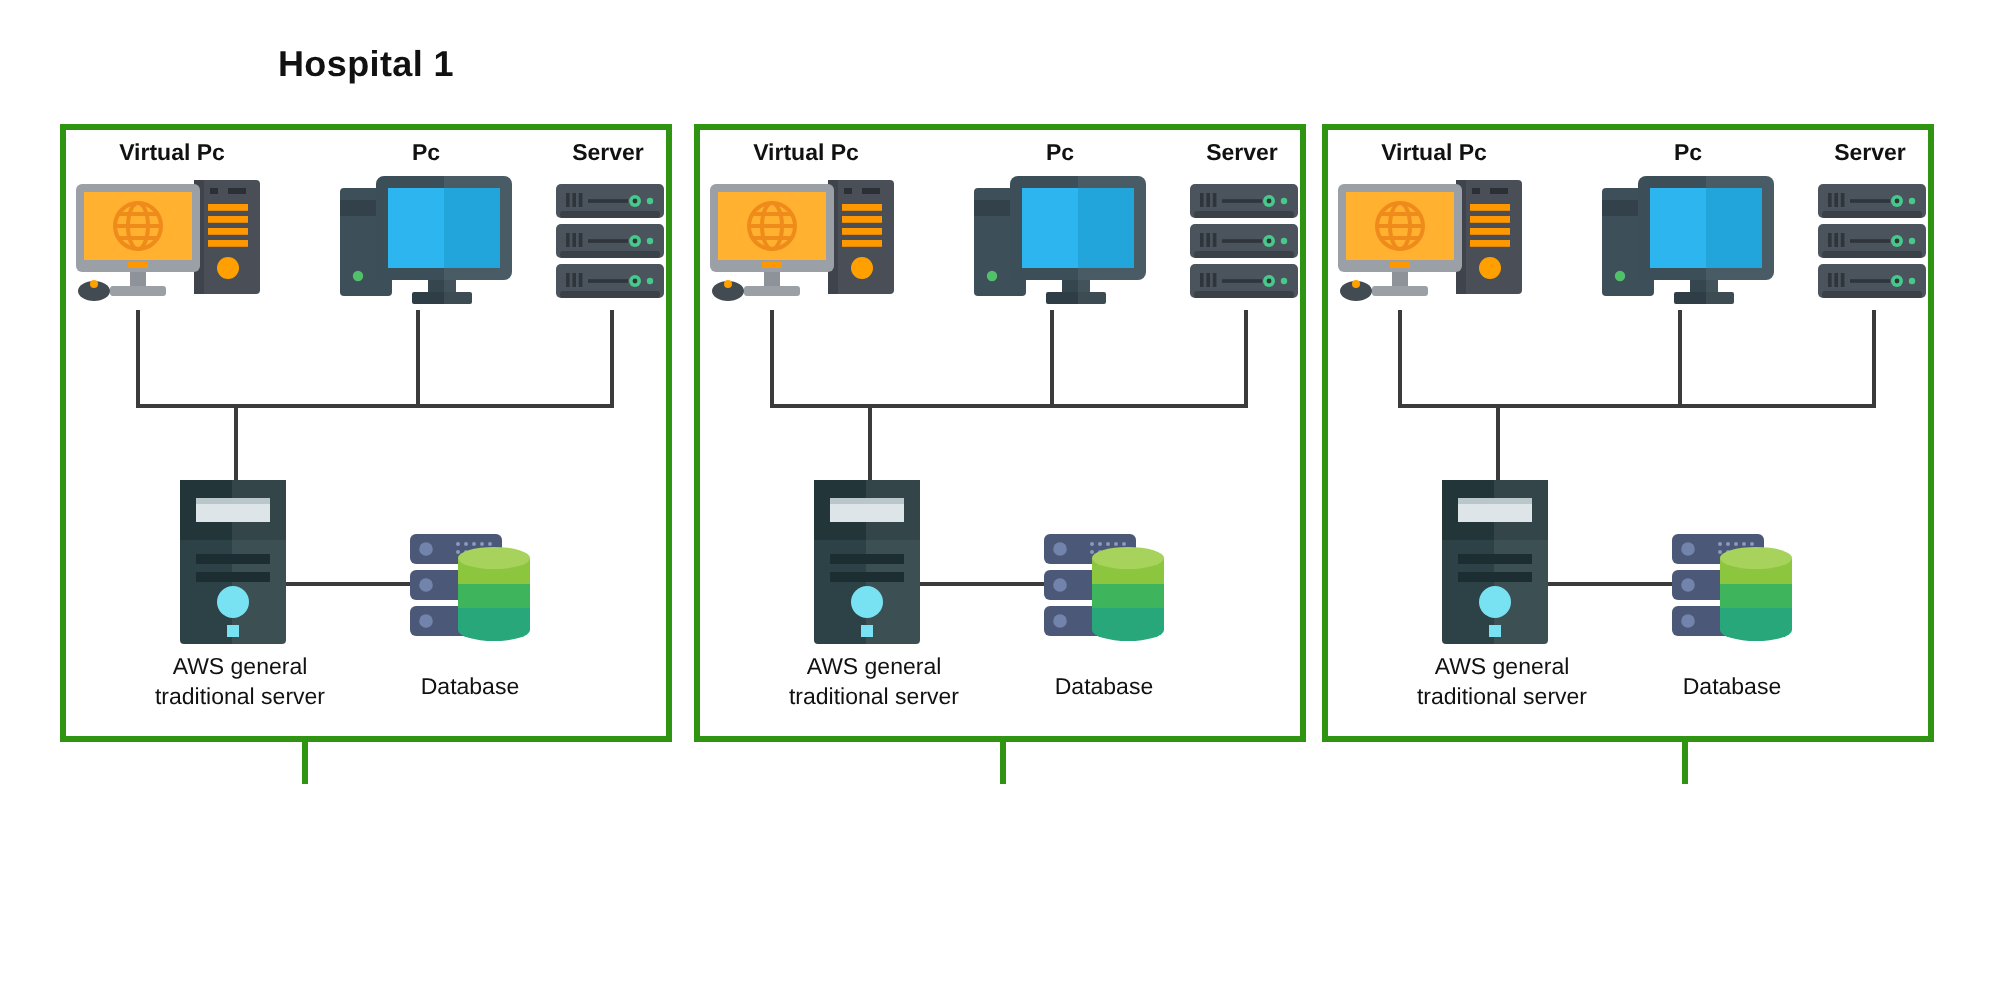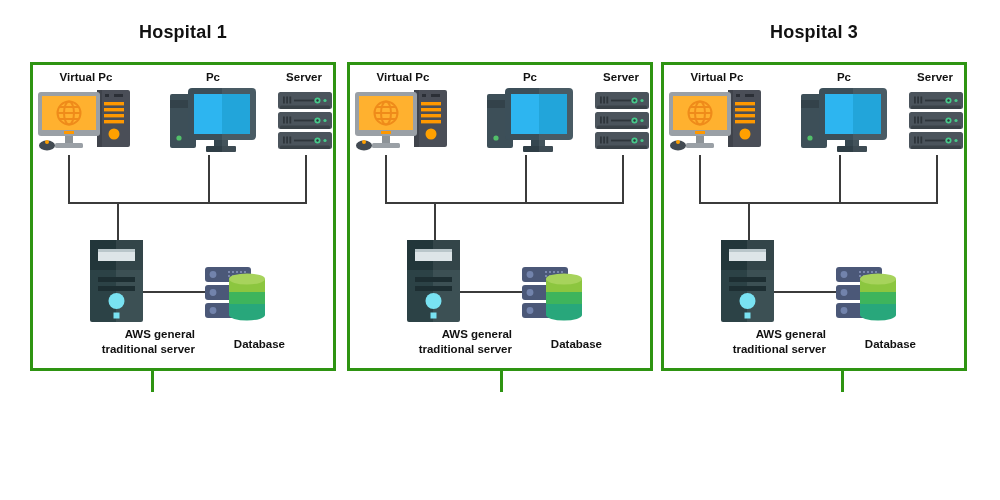--- a/index.html
+++ b/index.html
@@ -21,22 +21,22 @@
     position:absolute;top:62px;width:306px;height:309px;
     border:3px solid var(--green);background:transparent;
   }
   .inner{position:absolute;left:0;top:0;width:300px;height:303px;}
 
   .dev-label{
     position:absolute;width:110px;text-align:center;
     font-size:11.5px;font-weight:700;color:var(--text);
   }
   .node-label{
-    position:absolute;text-align:right;
-    font-size:11.5px;font-weight:700;color:var(--text);line-height:15px;
+    position:absolute;text-align:center;
+    font-size:11.5px;font-weight:400;color:var(--text);line-height:15px;
   }
   .icon{position:absolute;}
 
   
   .cline{position:absolute;background:var(--line);}
   .stub{width:2px;height:47px;top:90px;}
   .hconn{left:35px;top:137px;width:239px;height:2px;}
   .dropc{left:84px;top:139px;width:2px;height:38px;}
   .awsdb{left:110px;top:226px;width:62px;height:2px;}
 
@@ -242,21 +242,20 @@
         </svg>
 
       <div class="node-label" style="left:12px;top:262px;width:150px">
         <div>AWS general</div>
         <div>traditional server</div>
       </div>
       <div class="node-label" style="left:152px;top:272px;width:100px">Database</div>
     </div>
   </div>
 
-  <div class="hospital-title b3">Hospital 3</div>
   <div class="hospital-box b3">
     <div class="inner">
       <div class="dev-label" style="left:-2px;top:6px">Virtual Pc</div>
       <div class="dev-label" style="left:125px;top:6px">Pc</div>
       <div class="dev-label" style="left:216px;top:6px">Server</div>
 
       <svg class="icon" style="left:5px;top:25px" width="92" height="62">
           <use href="#sym-virtual-pc"></use>
         </svg>
       <svg class="icon" style="left:137px;top:23px" width="86" height="64">

